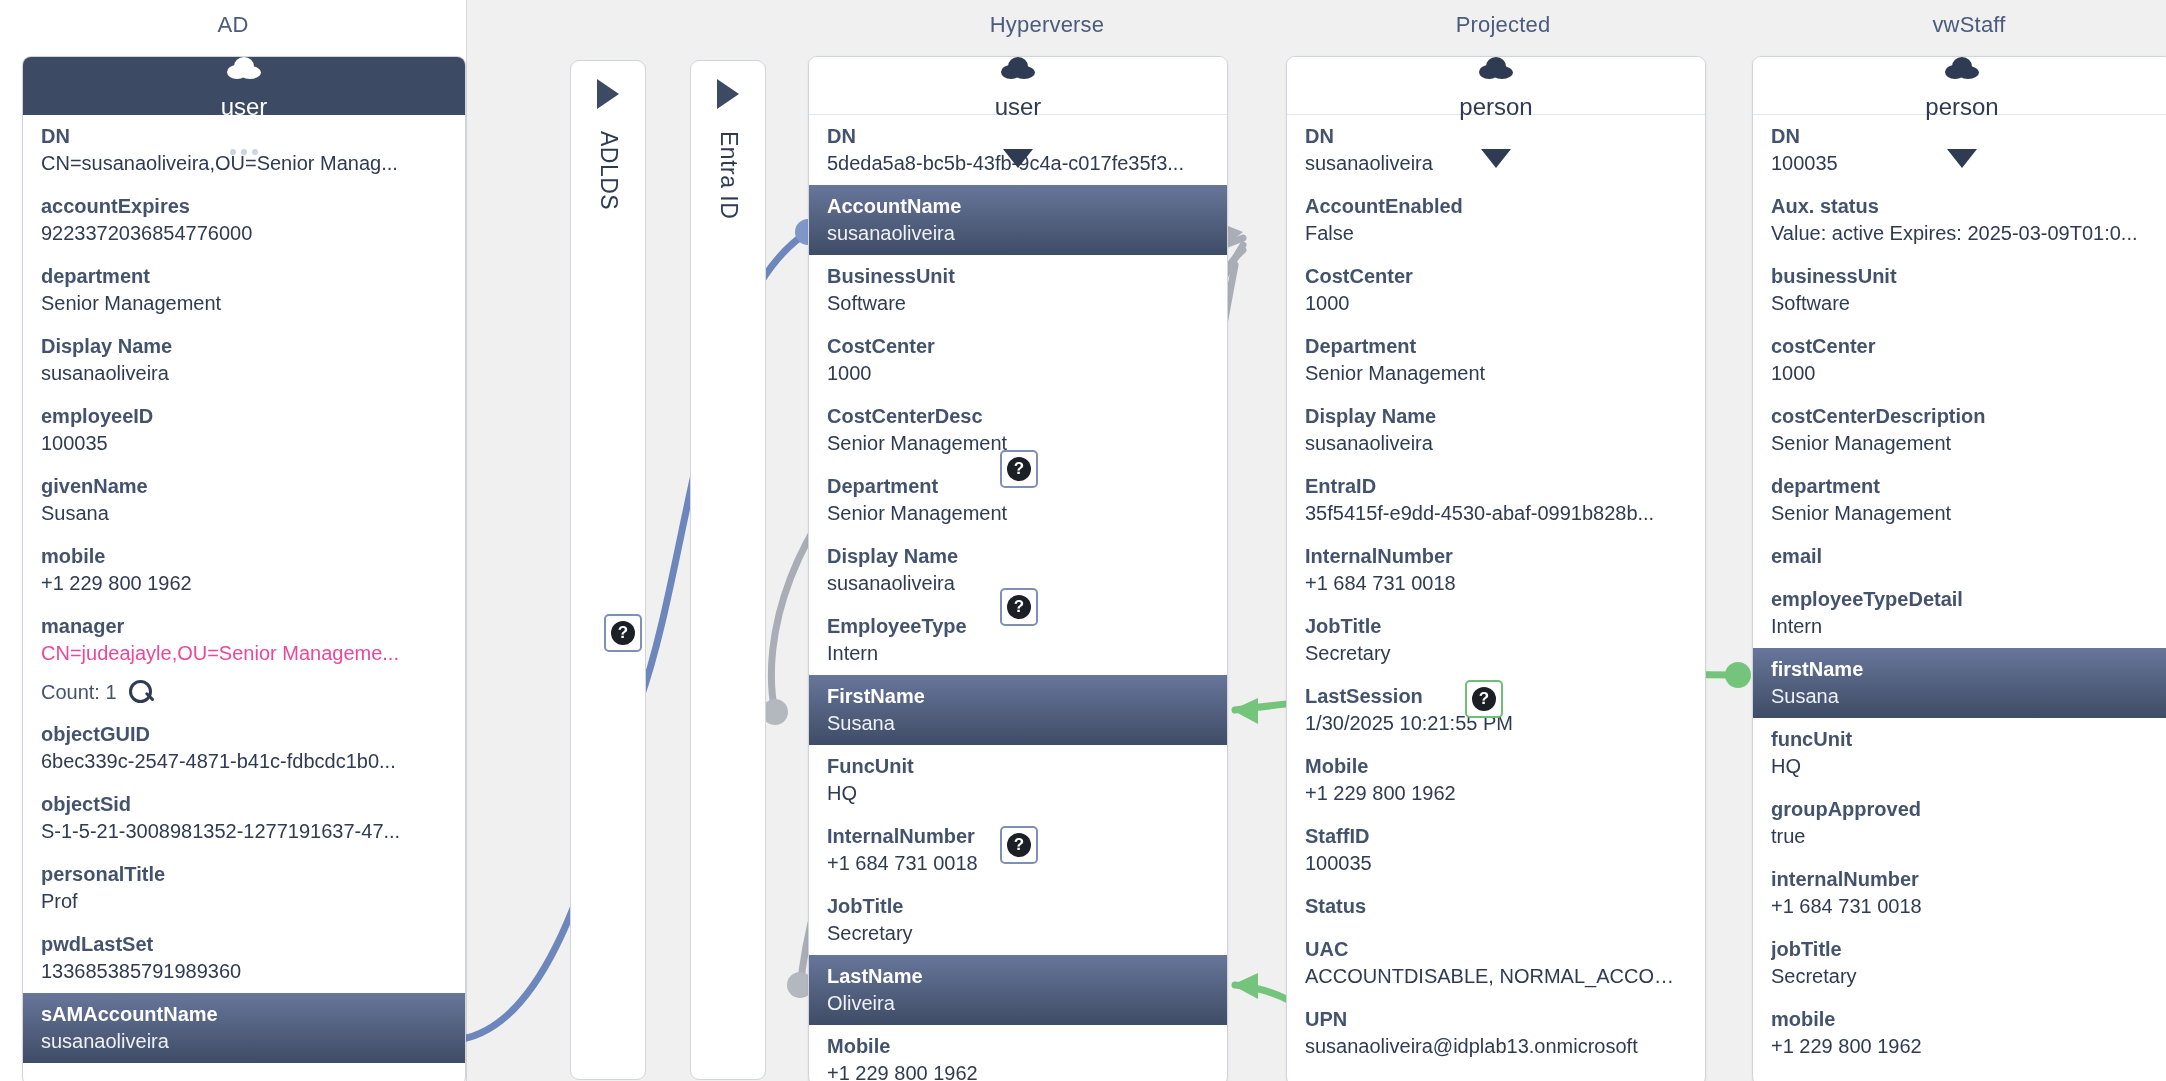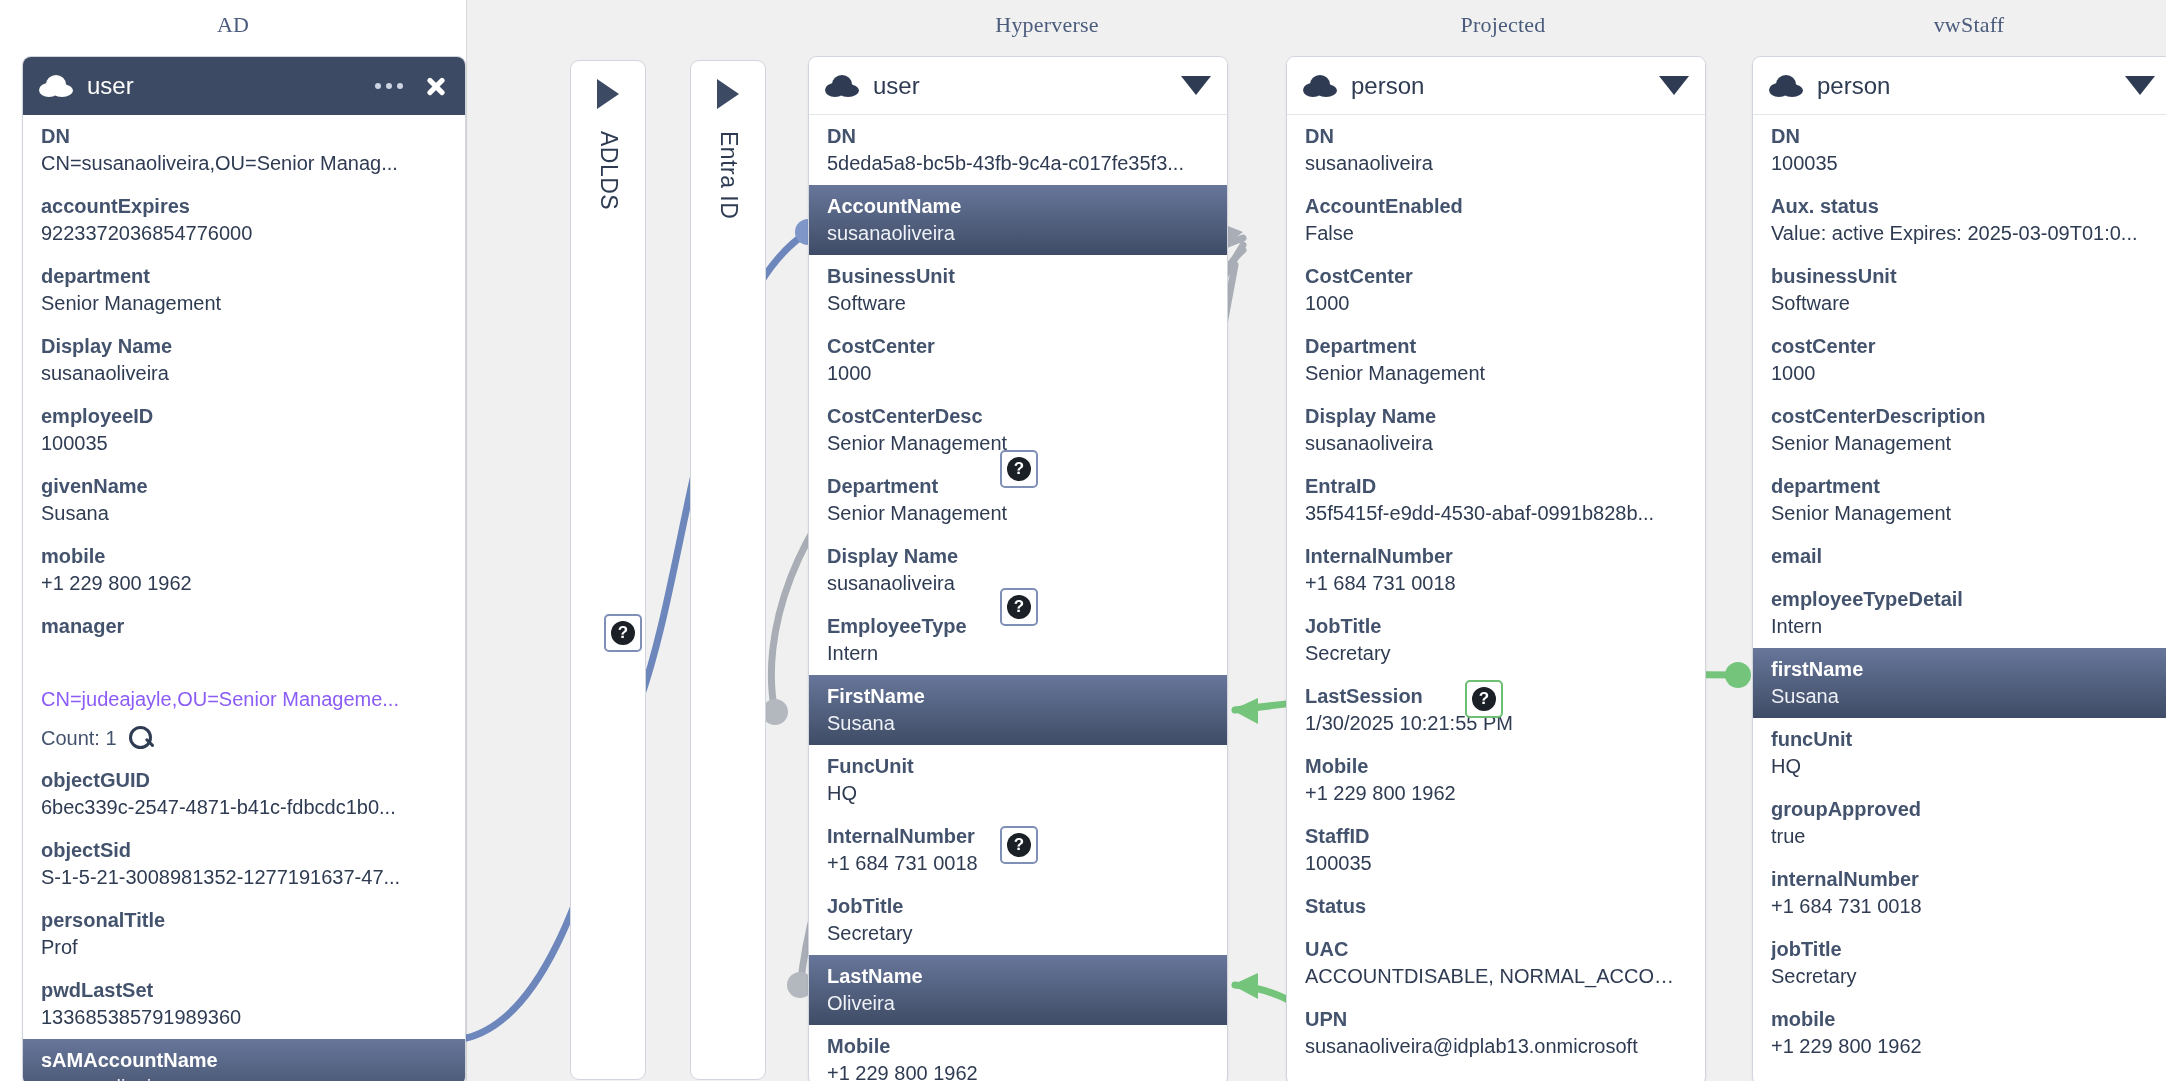--- a/index.html
+++ b/index.html
@@ -13,35 +13,35 @@
 
   
   .pane-left   { position: absolute; left: 0;   top: 0; width: 466px;  height: 1081px; background: #ffffff; }
   .pane-right  { position: absolute; left: 466px;top: 0; width: 1700px;height: 1081px; background: #f0f0f0; }
   .pane-divider{ position: absolute; left: 466px;top: 0; width: 1px;   height: 1081px; background: #d9d9d9; }
 
   
   .col-title {
     position: absolute; top: 12px;
     font-size: 22px; color: #4a5b7c; text-align: center;
-    letter-spacing: .2px; white-space: nowrap; font-family: Liberation Serif, serif;
+    letter-spacing: .2px; white-space: nowrap;
   }
 
   
   .card {
     position: absolute;
     background: #ffffff;
     border: 1px solid #d0d4dc;
     border-radius: 9px;
     overflow: hidden;
     box-shadow: 0 1px 3px rgba(0,0,0,.07);
   }
   .card-head {
     height: 58px; display: flex; align-items: center;
-    padding: 0 16px; gap: 14px;
+    padding: 0 16px; gap: 14px; flex-direction: column;
   }
   .card-head.dark { background: #3c4a63; }
   .card-head.light{ background: #ffffff; border-bottom: 1px solid #e2e5ea; }
   .card-title { font-size: 24px; font-weight: 400; }
   .card-head.dark  .card-title { color: #ffffff; }
   .card-head.light .card-title { color: #2e3b52; }
   .head-spacer { flex: 1 1 auto; }
 
   .cloud { width: 34px; height: 22px; position: relative; flex: 0 0 auto; }
   .cloud i, .cloud::before, .cloud::after {
@@ -80,21 +80,21 @@
     line-height: 1.35;
   }
   .row .v {
     font-size: 20px; color: #2e3b52; font-weight: 400;
     white-space: nowrap; overflow: hidden; text-overflow: ellipsis;
     line-height: 1.35;
   }
   .row.sel { background: linear-gradient(180deg,#67769a 0%, #3f4c66 100%); }
   .row.sel .k { color: #ffffff; }
   .row.sel .v { color: #eef1f6; }
-  .row.muted .v { color: #8b5cf6; margin-top: 46px; }
+  .row.muted .v { color: #ec4899; }
 
   .count-row { display:flex; align-items:center; gap:11px; padding: 4px 18px 8px 18px; text-align: center; }
   .count-row .cnt { font-size: 20px; color: #44536d; }
   .mag { width: 26px; height: 26px; position: relative; cursor:pointer; }
   .mag::before {
     content:""; position:absolute; left:1px; top:1px; width:17px; height:17px;
     border:3px solid #2e3b52; border-radius:50%;
   }
   .mag::after {
     content:""; position:absolute; left:16px; top:16px; width:11px; height:3.4px;

